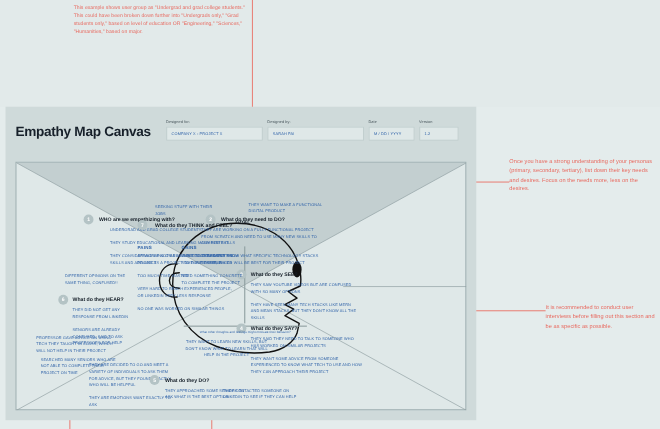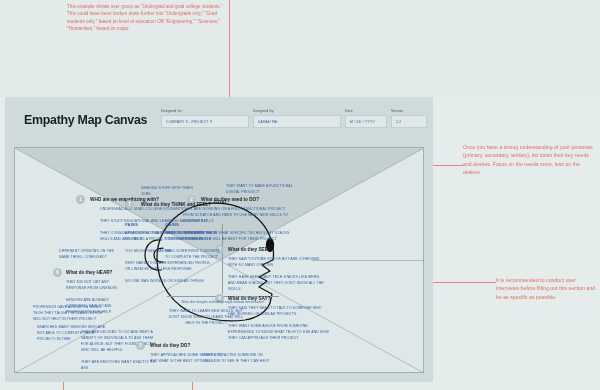--- a/index.html
+++ b/index.html
@@ -20,21 +20,21 @@
   #ann-right-2{left:496px;top:276px;width:101px;font-size:5.1px;line-height:1.66;}
   .lead{position:absolute;background:#e8857c;}
   #lead-top{left:229px;top:0px;width:.8px;height:128px;}
   #lead-bl{left:63px;top:246px;width:.8px;height:144px;}
   #lead-bm{left:192px;top:330px;width:.8px;height:60px;}
   #lead-r1{left:332px;top:164.5px;width:131px;height:.7px;}
   #lead-r2{left:365px;top:281.5px;width:131px;height:.7px;}
 
   
   #sheet{position:absolute;left:5px;top:97px;width:428px;height:285px;background:#cfdada;}
-  #header{position:absolute;left:0;top:0;width:368px;height:46px;margin-left:10px;}
+  #header{position:absolute;left:0;top:0;width:368px;height:46px;}
   #title{position:absolute;left:9px;top:16px;font-size:12.4px;font-weight:bold;color:#17202a;letter-spacing:-.022em;}
   .field{position:absolute;top:12px;}
   .field .lbl{font-size:3.5px;color:#46545a;letter-spacing:.02em;margin-bottom:2.3px;}
   .field .box{background:#dfe8e8;border:.4px solid #c2cfcf;height:11px;display:flex;align-items:center;}
   .field .val{font-size:3.5px;color:#2f62a8;padding-left:4px;letter-spacing:.04em;}
   #f1{left:146px;width:88px;}
   #f2{left:238px;width:88px;}
   #f3{left:330px;width:42px;}
   #f4{left:376px;width:36px;}
 

